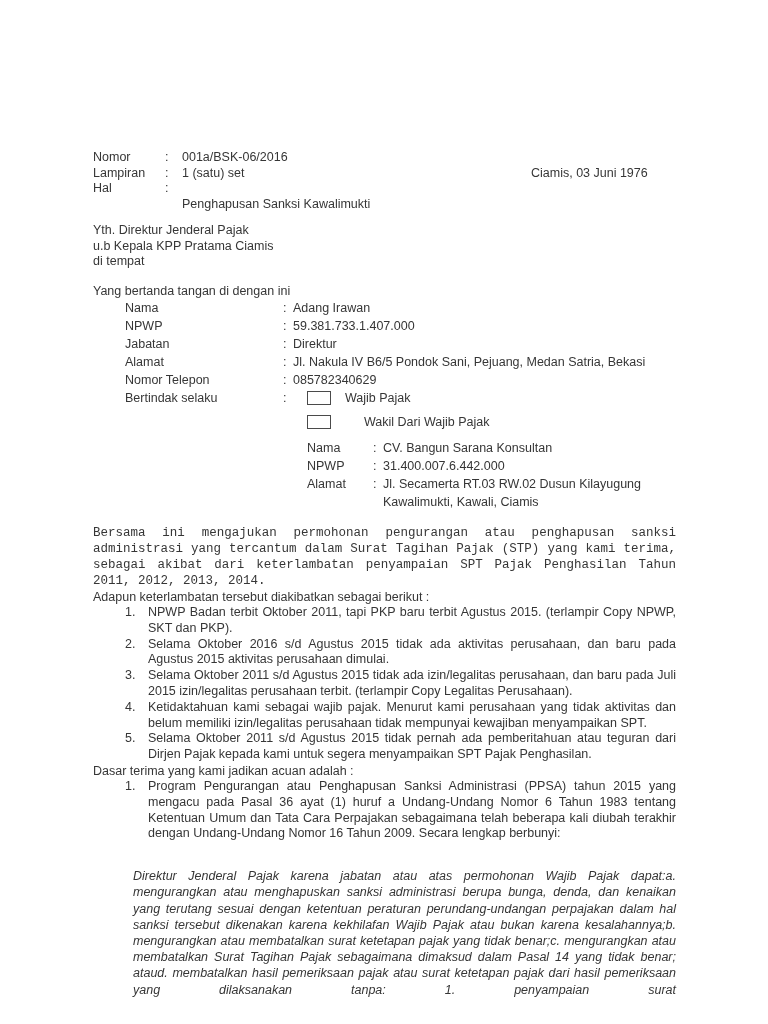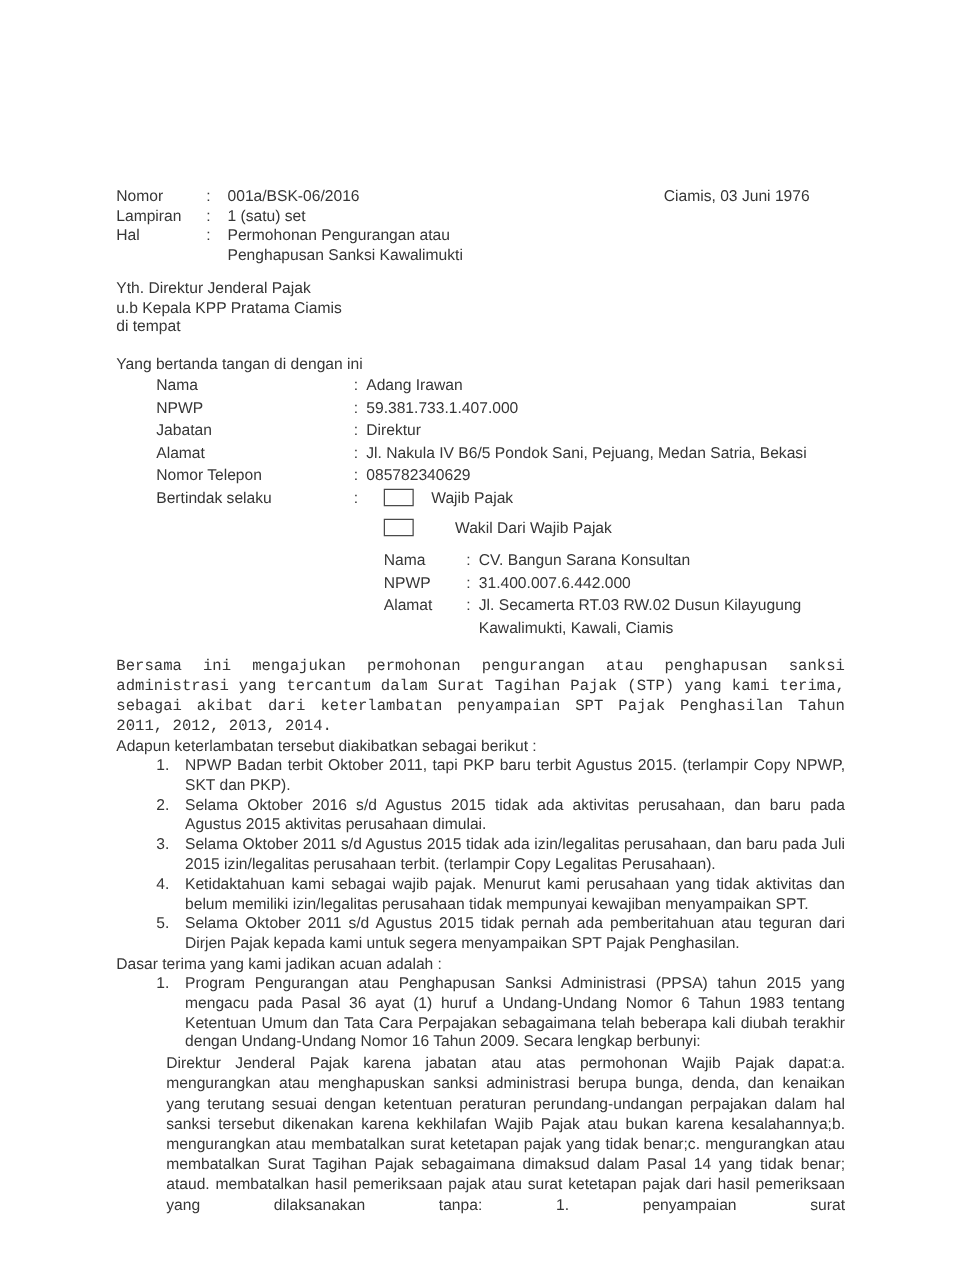--- a/index.html
+++ b/index.html
@@ -17,21 +17,21 @@
   .content {
     position: absolute;
     left: 93px;
     top: 150px;
     width: 583px;
   }
 
   
   .meta { position: relative; line-height: 15.5px; }
   .meta-row { display: grid; grid-template-columns: 72px 17px 1fr; }
-  .city-date { position: absolute; left: 438px; top: 0; white-space: nowrap; }
+  .city-date { position: absolute; left: 438px; top: 16px; white-space: nowrap; }
 
   
   .addressee { margin-top: 11px; line-height: 15.5px; }
 
   
   .opening { margin-top: 14px; line-height: 15.5px; }
 
   
   .signer { margin-left: 32px; }
   .id-row { display: grid; grid-template-columns: 158px 10px 1fr; line-height: 18px; }
@@ -49,23 +49,24 @@
   .rep-row { display: grid; grid-template-columns: 66px 10px 1fr; line-height: 18px; }
 
   
   .para { margin-top: 14px; line-height: 16px; text-align: justify; font-family: Liberation Mono, monospace; }
   .plain-line { line-height: 16px; }
   .num-list .li { display: flex; line-height: 15.8px; }
   .num-list .num { width: 23px; margin-left: 32px; flex: 0 0 auto; }
   .num-list .li-text { flex: 1 1 auto; text-align: justify; }
 
   .quote {
-    margin-top: 0;
+    margin-top: 26px;
     margin-left: 40px;
     line-height: 16.2px;
+    font-style: italic;
     text-align: justify;
     text-align-last: justify;
   }
 </style>
 </head>
 <body>
 
 <div class="page">
   <div class="content">
 
@@ -77,21 +78,20 @@
         <span>001a/BSK-06/2016</span>
       </div>
       <div class="meta-row">
         <span>Lampiran</span>
         <span>:</span>
         <span>1 (satu) set</span>
       </div>
       <div class="meta-row">
         <span>Hal</span>
         <span>:</span>
-        <span>Permohonan Pengurangan atau</span>
       </div>
       <div class="meta-row">
         <span></span>
         <span></span>
         <span>Penghapusan Sanksi Kawalimukti</span>
       </div>
     </div>
 
     <div class="addressee">
       <div>Yth. Direktur Jenderal Pajak</div>

